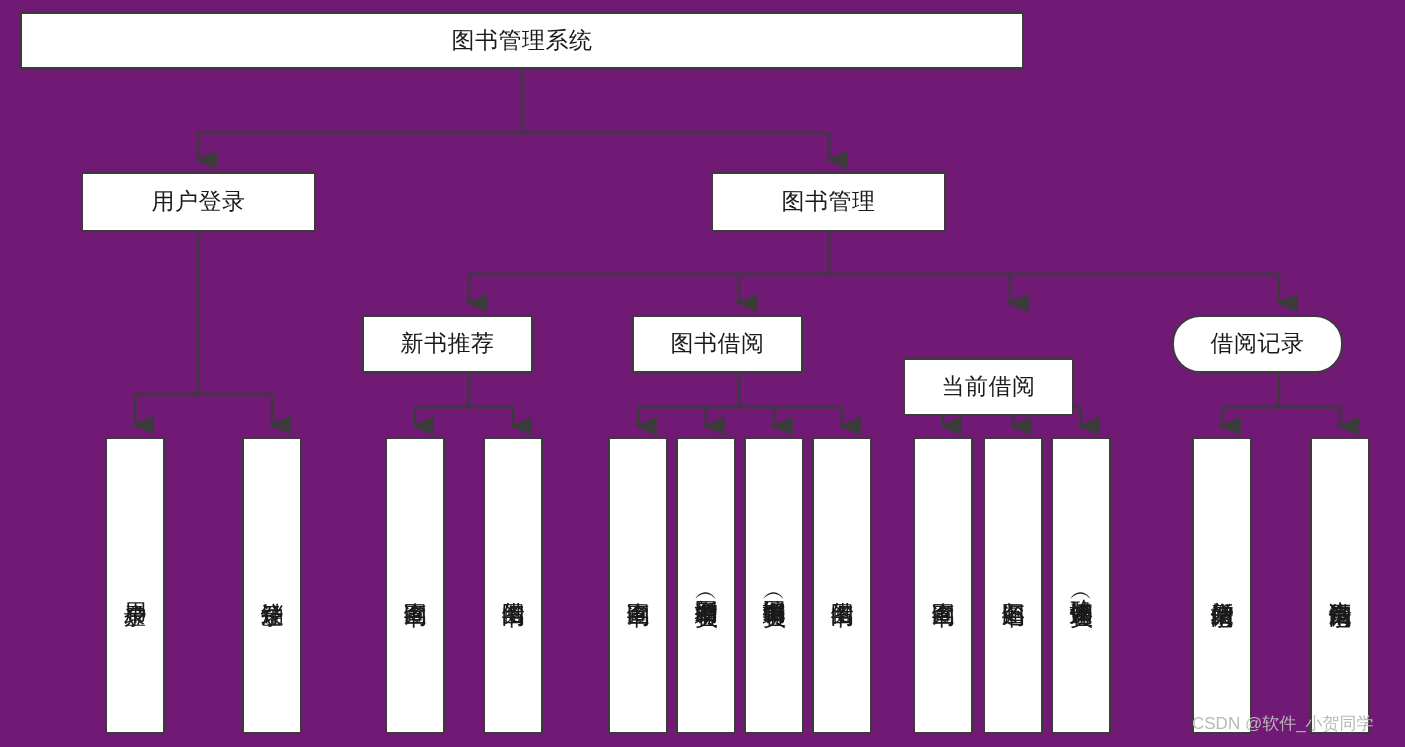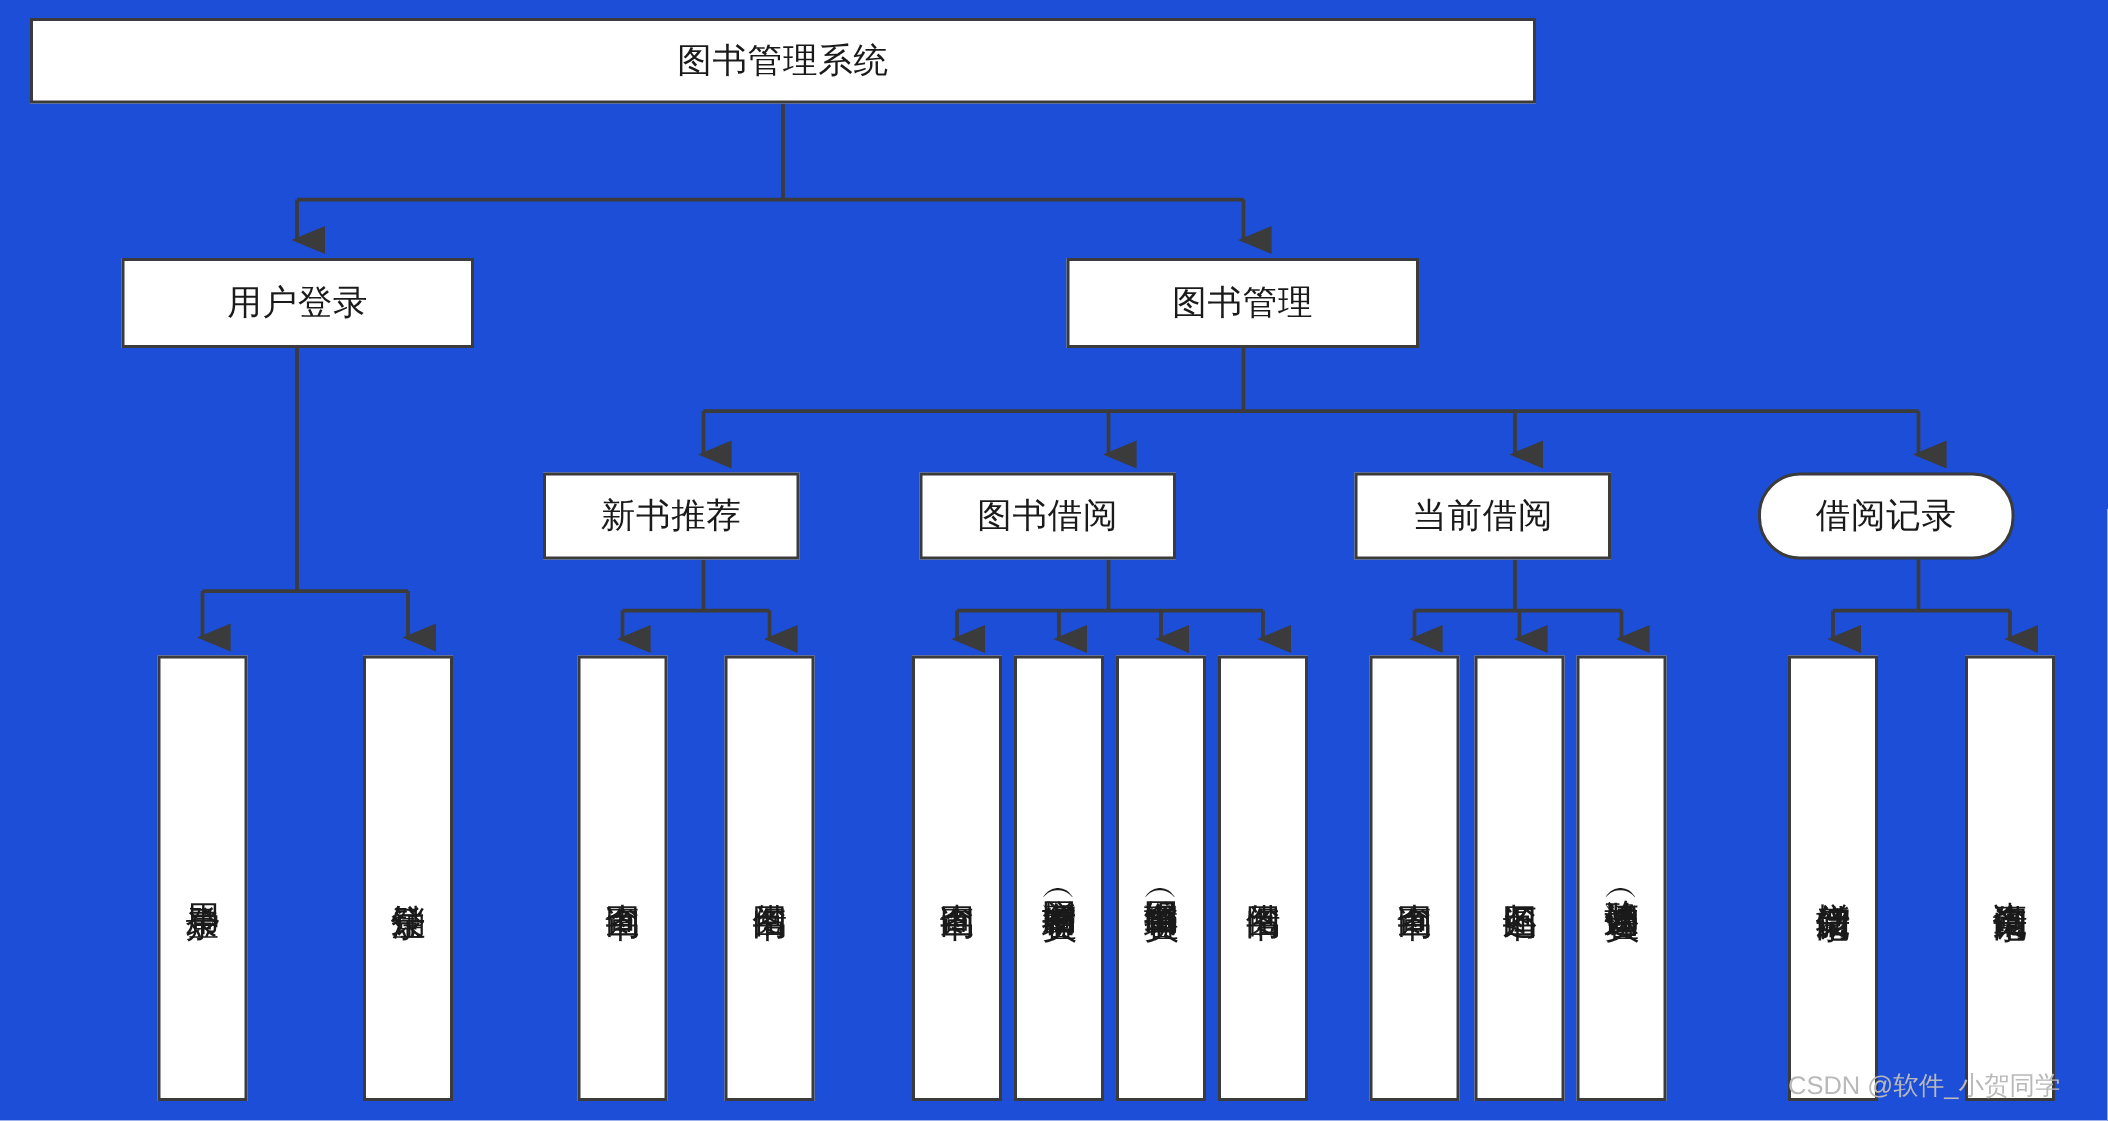--- a/index.html
+++ b/index.html
@@ -7,21 +7,21 @@
     padding: 0;
     background: #ffffff;
   }
   body {
     font-family: "Liberation Sans", "DejaVu Sans", sans-serif;
   }
   #canvas {
     position: relative;
     width: 1405px;
     height: 747px;
-    background: #1d4ed8;
+    background: #701a75;
     overflow: hidden;
   }
   svg.connectors {
     position: absolute;
     left: 0;
     top: 0;
     width: 1405px;
     height: 747px;
     pointer-events: none;
   }
@@ -152,24 +152,24 @@
   <div class="node node-h lvl2" style="left:81px;">
     <span>用户登录</span>
   </div>
   <div class="node node-h lvl2" style="left:711px;">
     <span>图书管理</span>
   </div>
 
   <div class="node node-h lvl3" style="left:362px;">
     <span>新书推荐</span>
   </div>
-  <div class="node node-h lvl3" style="left:613px;">
+  <div class="node node-h lvl3" style="left:632px;">
     <span>图书借阅</span>
   </div>
-  <div class="node node-h lvl3" style="left:903px;">
+  <div class="node node-h lvl3" style="left:903px;margin-top:43px;">
     <span>当前借阅</span>
   </div>
   <div class="node node-h lvl3" style="left:1172px;border-radius:28px;">
     <span>借阅记录</span>
   </div>
 
   <div class="node node-v leaf" style="left:105px;">
     <span class="vtext">用户登录</span>
   </div>
   <div class="node node-v leaf" style="left:242px;">

